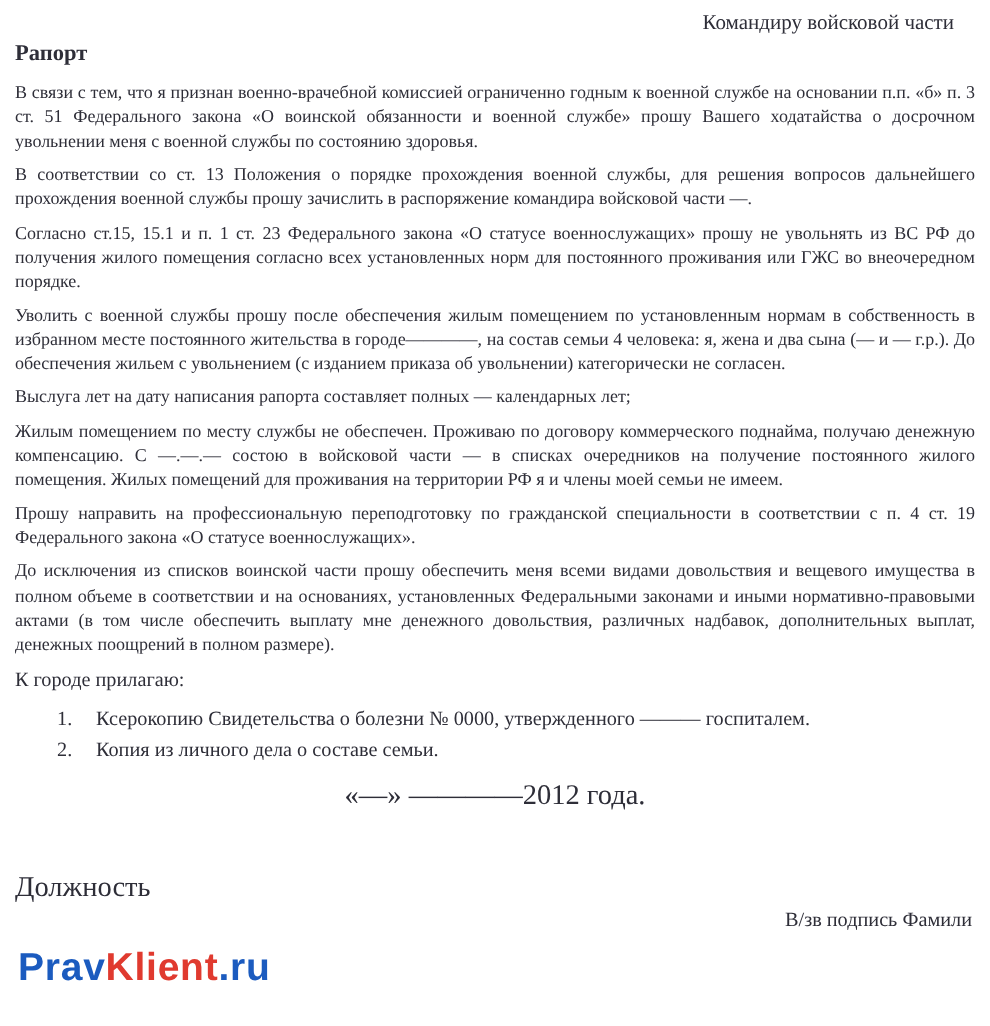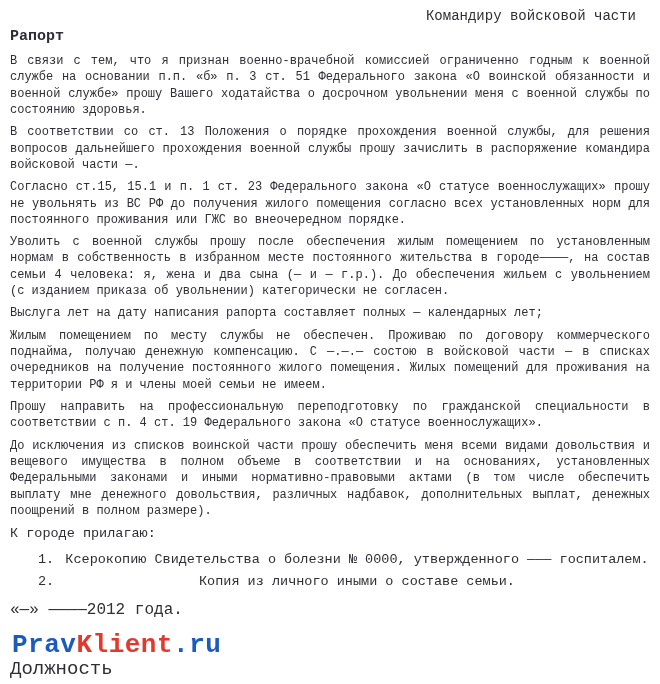--- a/index.html
+++ b/index.html
@@ -1,15 +1,15 @@
 <!DOCTYPE html>
 <html><head>
 <meta charset="utf-8">
 <style>
-  * { margin: 0; padding: 0; box-sizing: border-box; font-family: Liberation Mono, monospace; }
+  * { margin: 0; padding: 0; box-sizing: border-box; }
   html, body { background: #ffffff; }
   body {
     width: 660px;
     height: 684px;
     overflow: hidden;
     font-family: "Liberation Serif", "DejaVu Serif", serif;
     color: #2e2e38;
     padding: 8px 10px 6px 10px;
     position: relative;
   }
@@ -45,25 +45,25 @@
     line-height: 1.36;
     padding-left: 28px;
     margin-bottom: 3px;
   }
   .attach-num {
     width: 26px;
     flex: 0 0 26px;
   }
   .attach-text {
     flex: 1;
-    text-align: center;
   }
   .date-line {
-    font-size: 16px;
+    font-size: 19px;
     margin-top: 6px;
+    text-align: center;
   }
   .position-line {
     font-size: 19px;
     margin-bottom: 2px;
     margin-top: 39px;
   }
   .signature-line {
     font-size: 13.5px;
     text-align: right;
     padding-right: 2px;
@@ -99,21 +99,21 @@
 
 <div class="attach-intro">К городе прилагаю:</div>
 
 <div class="attach-list">
   <div class="attach-row">
     <span class="attach-num">1.</span>
     <span class="attach-text">Ксерокопию Свидетельства о болезни № 0000, утвержденного ——— госпиталем.</span>
   </div>
   <div class="attach-row">
     <span class="attach-num">2.</span>
-    <span class="attach-text">Копия из личного иными о составе семьи.</span>
+    <span class="attach-text">Копия из личного дела о составе семьи.</span>
   </div>
 </div>
 
 <div class="date-line">«—» ————2012 года.</div>
 <div class="position-line">Должность</div>
 <div class="signature-line">В/зв подпись Фамили</div>
 
 <div class="watermark">
   <span class="wm-blue">Prav</span><span class="wm-red">Klient</span><span class="wm-blue">.ru</span>
 </div>

